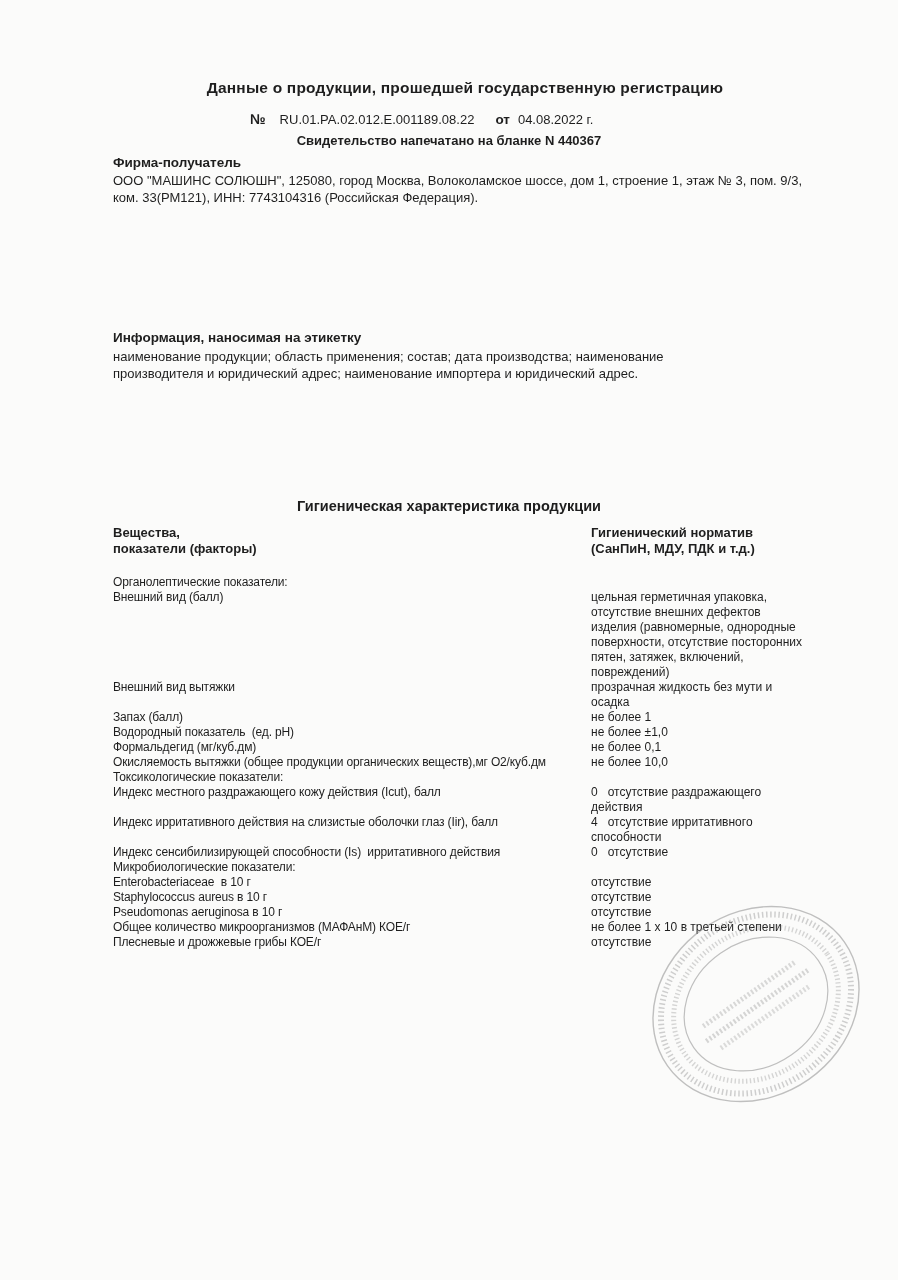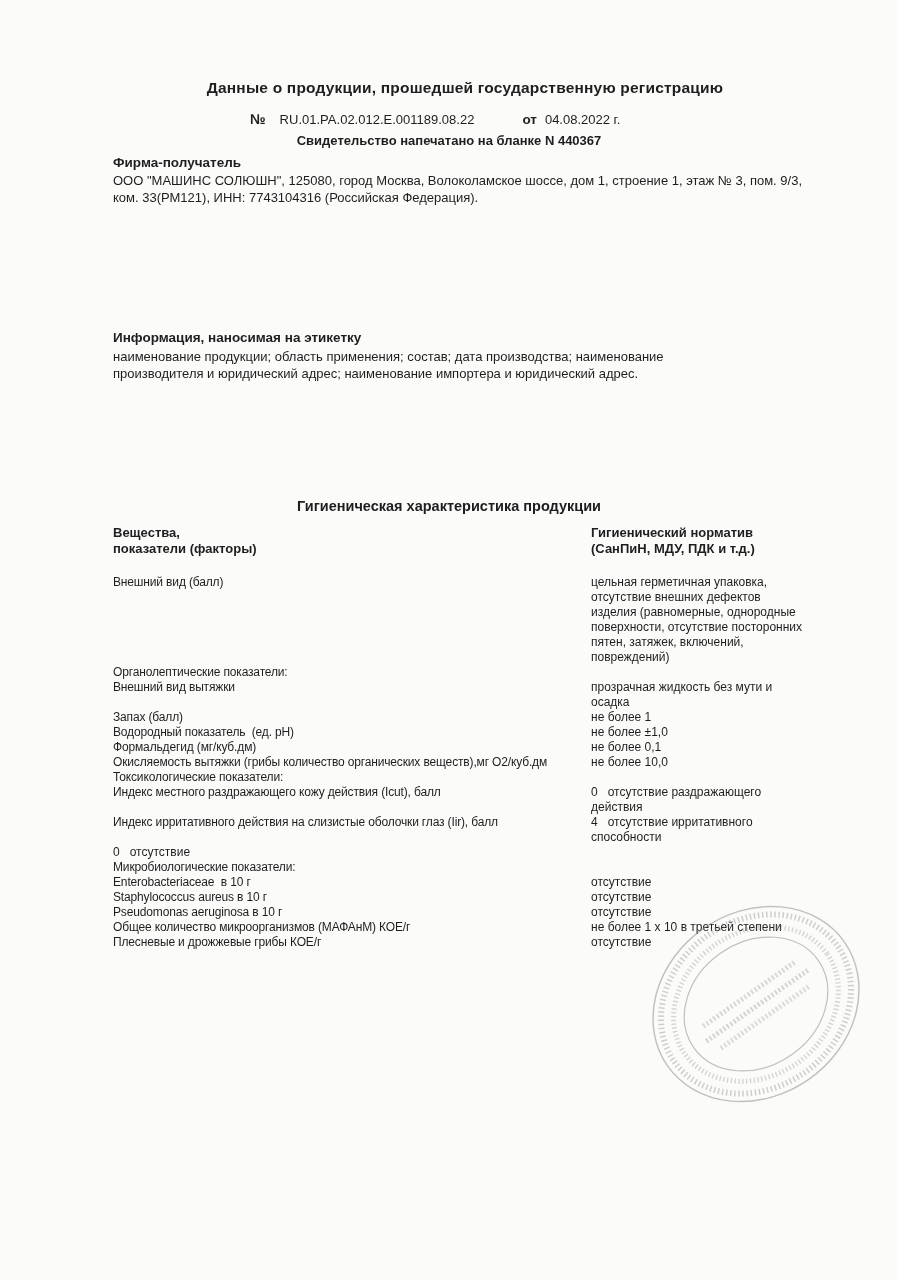--- a/index.html
+++ b/index.html
@@ -11,21 +11,21 @@
     position:relative;
     overflow:hidden;
   }
   .abs{position:absolute;}
   .b{font-weight:bold;}
   .center{left:0;right:0;text-align:center;}
 
   .doc-title{top:79px;font-size:15.5px;letter-spacing:0.2px;padding-left:32px;}
   .reg-line{top:111px;left:250px;font-size:14px;display:flex;align-items:baseline;}
   .reg-number{margin-left:14px;font-size:13px;}
-  .reg-from{margin-left:48px;font-size:13.5px;}
+  .reg-from{margin-left:21px;font-size:13.5px;}
   .reg-date{margin-left:8px;font-size:13px;}
   .blank-note{top:133px;font-size:13px;}
 
   .recipient-label{top:155px;left:113px;font-size:13.5px;}
   .recipient-text{top:173px;left:113px;width:705px;font-size:13px;line-height:16.5px;}
 
   .label-info-title{top:330px;left:113px;font-size:13.5px;}
   .label-info-text{top:349px;left:113px;width:625px;font-size:13px;line-height:16.5px;}
 
   .hygiene-title{top:498px;font-size:14.5px;}
@@ -66,60 +66,61 @@
 
 <div class="abs col-headers">
   <div class="b hl">Вещества,
 показатели (факторы)</div>
   <div class="b hr">Гигиенический норматив
 (СанПиН, МДУ, ПДК и т.д.)</div>
 </div>
 
 <div class="abs hygiene-table">
   <div class="t-row">
+    <div class="lc">Органолептические показатели:</div>
+    <div class="rc"></div>
+  </div>
+  <div class="t-row">
     <div class="lc">Внешний вид (балл)</div>
     <div class="rc">цельная герметичная упаковка, отсутствие внешних дефектов изделия (равномерные, однородные поверхности, отсутствие посторонних пятен, затяжек, включений, повреждений)</div>
-  </div>
-  <div class="t-row">
-    <div class="lc">Органолептические показатели:</div>
-    <div class="rc"></div>
   </div>
   <div class="t-row">
     <div class="lc">Внешний вид вытяжки</div>
     <div class="rc">прозрачная жидкость без мути и осадка</div>
   </div>
   <div class="t-row">
     <div class="lc">Запах (балл)</div>
     <div class="rc">не более 1</div>
   </div>
   <div class="t-row">
     <div class="lc">Водородный показатель  (ед. рН)</div>
     <div class="rc">не более ±1,0</div>
   </div>
   <div class="t-row">
     <div class="lc">Формальдегид (мг/куб.дм)</div>
     <div class="rc">не более 0,1</div>
   </div>
   <div class="t-row">
-    <div class="lc">Окисляемость вытяжки (грибы количество органических веществ),мг О2/куб.дм</div>
+    <div class="lc">Окисляемость вытяжки (общее продукции органических веществ),мг О2/куб.дм</div>
     <div class="rc">не более 10,0</div>
   </div>
   <div class="t-row">
     <div class="lc">Токсикологические показатели:</div>
     <div class="rc"></div>
   </div>
   <div class="t-row">
     <div class="lc">Индекс местного раздражающего кожу действия (Icut), балл</div>
     <div class="rc">0   отсутствие раздражающего действия</div>
   </div>
   <div class="t-row">
     <div class="lc">Индекс ирритативного действия на слизистые оболочки глаз (Iir), балл</div>
     <div class="rc">4   отсутствие ирритативного способности</div>
   </div>
   <div class="t-row">
+    <div class="lc">Индекс сенсибилизирующей способности (Is)  ирритативного действия</div>
     <div class="rc">0   отсутствие</div>
   </div>
   <div class="t-row">
     <div class="lc">Микробиологические показатели:</div>
     <div class="rc"></div>
   </div>
   <div class="t-row">
     <div class="lc">Enterobacteriaceae  в 10 г</div>
     <div class="rc">отсутствие</div>
   </div>

